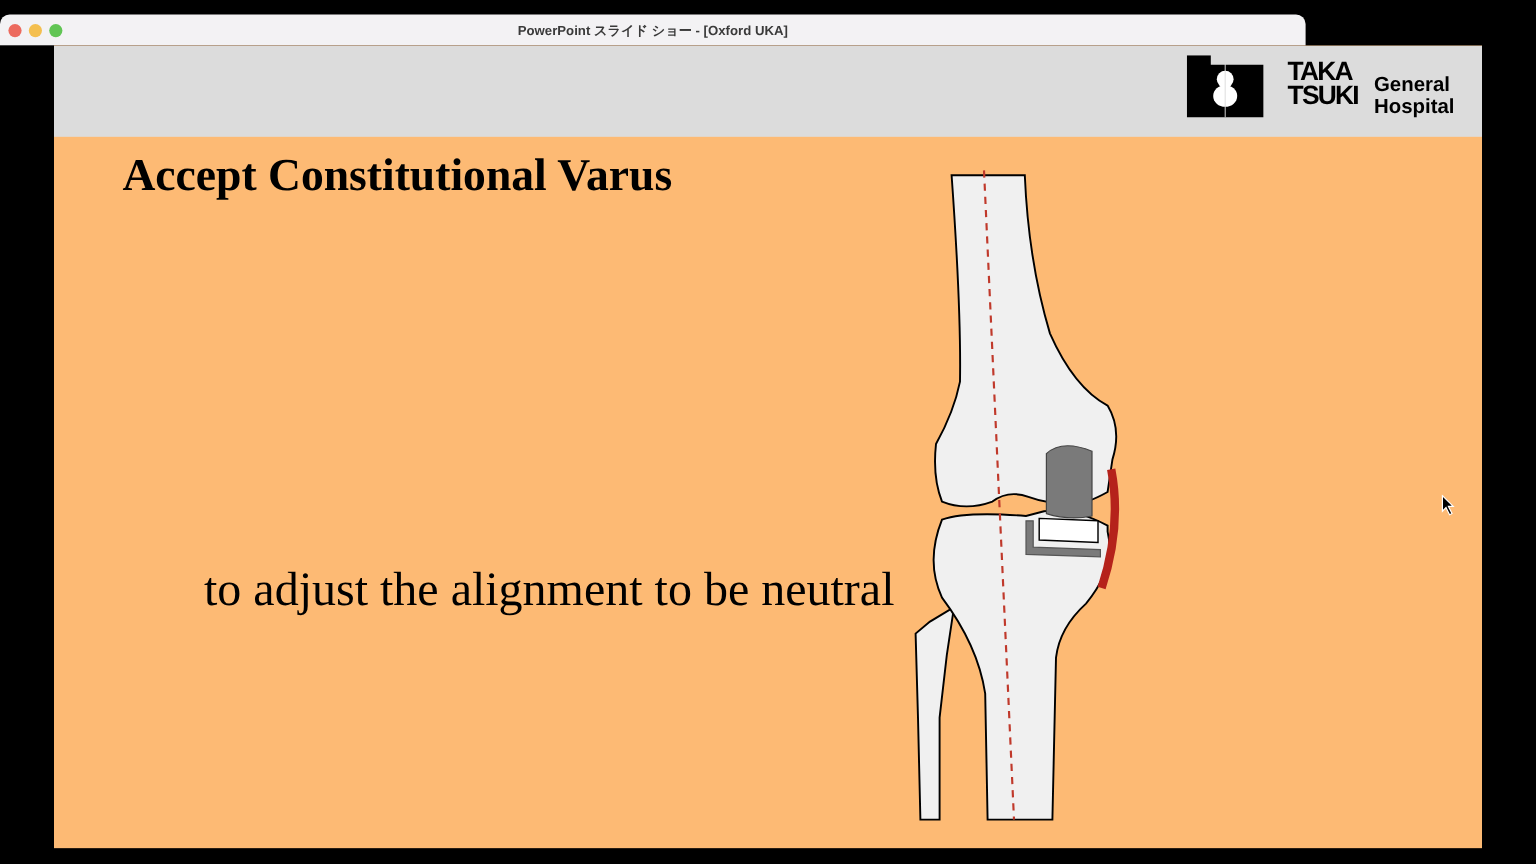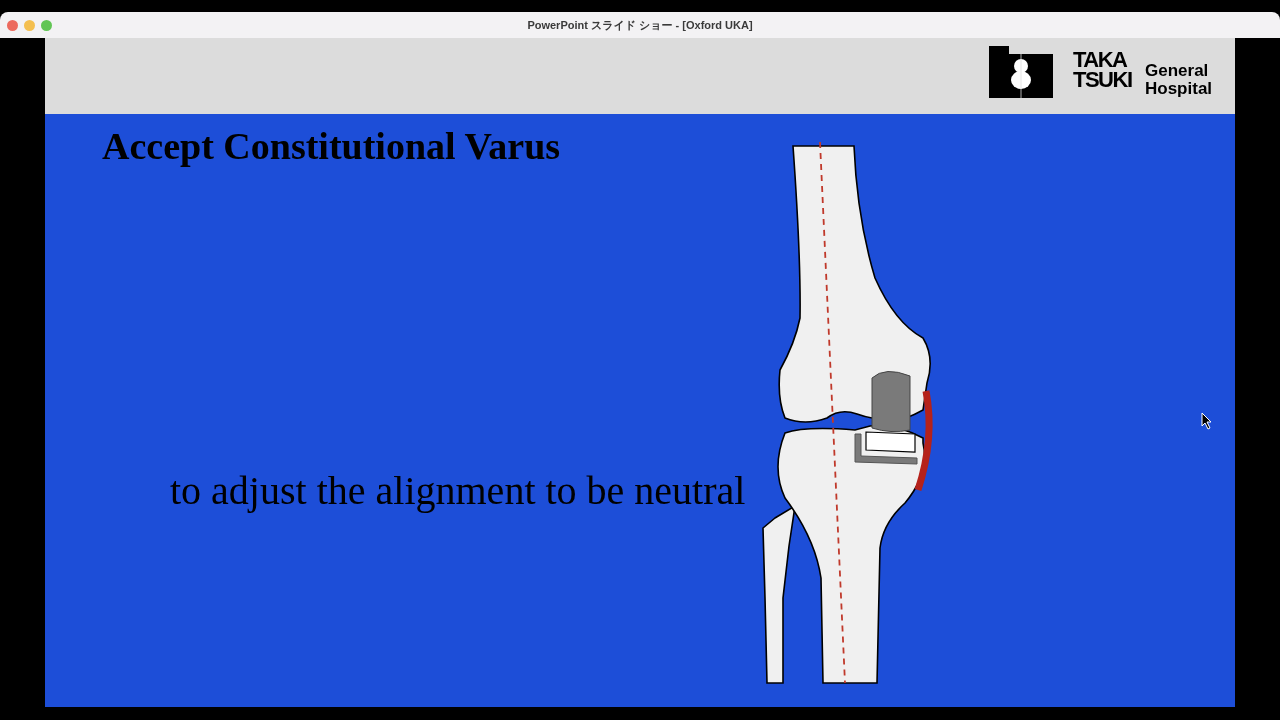--- a/index.html
+++ b/index.html
@@ -1,24 +1,24 @@
 <!DOCTYPE html>
 <html><head>
 <meta charset="utf-8">
 <style>
   html, body { margin:0; padding:0; background:#000; }
   body { width:1280px; height:720px; position:relative; overflow:hidden; font-family:"Liberation Sans", sans-serif; }
   .topblack { position:absolute; left:0; top:0; width:1280px; height:12px; background:#000; }
-  .titlebar { position:absolute; left:0; top:12px; width:1280px; height:26px; background:#f3f2f4; border-radius:8px 8px 0 0; }
+  .titlebar { position:absolute; left:0; top:12px; width:1088px; height:26px; background:#f3f2f4; border-radius:8px 8px 0 0; }
   .lights { position:absolute; left:7px; top:8px; display:flex; gap:6px; }
   .light { width:11px; height:11px; border-radius:50%; }
   .wtitle { position:absolute; left:0; right:0; top:6px; text-align:center; font-size:11px; font-weight:bold; color:#3a3a3a; }
   .sidebar-left { position:absolute; left:0; top:38px; width:45px; height:682px; background:#000; }
   .sidebar-right { position:absolute; left:1235px; top:38px; width:45px; height:682px; background:#000; }
-  .slide { position:absolute; left:45px; top:38px; width:1190px; height:669px; background:#1d4ed8; overflow:hidden; }
+  .slide { position:absolute; left:45px; top:38px; width:1190px; height:669px; background:#fdba74; overflow:hidden; }
   .band { position:absolute; left:0; top:0; width:1190px; height:76px; background:#dcdcdc; }
   .logo-mark { position:absolute; left:944px; top:8px; width:64px; height:52px; }
   .logo-text { position:absolute; left:1028px; top:12px; font-weight:bold; color:#000; }
   .logo-big { font-size:22px; line-height:20px; letter-spacing:-1.5px; font-weight:900; }
   .logo-small { position:absolute; left:72px; top:12px; font-size:17px; line-height:18px; font-weight:bold; white-space:nowrap; }
   .title { position:absolute; left:27px; top:86px; font-family:"Liberation Serif", serif; font-weight:bold; font-size:38px; color:#000;margin-left:30px; }
   .line1 { position:absolute; left:125px; top:345px; font-family:"Liberation Serif", serif; font-size:31px; color:#000; }
   .line2 { position:absolute; left:125px; top:429px; font-family:"Liberation Serif", serif; font-size:40px; color:#000; }
   .diagram { position:absolute; left:700px; top:100px; width:260px; height:560px; }
   .cursor { position:absolute; left:1156px; top:374px; }

